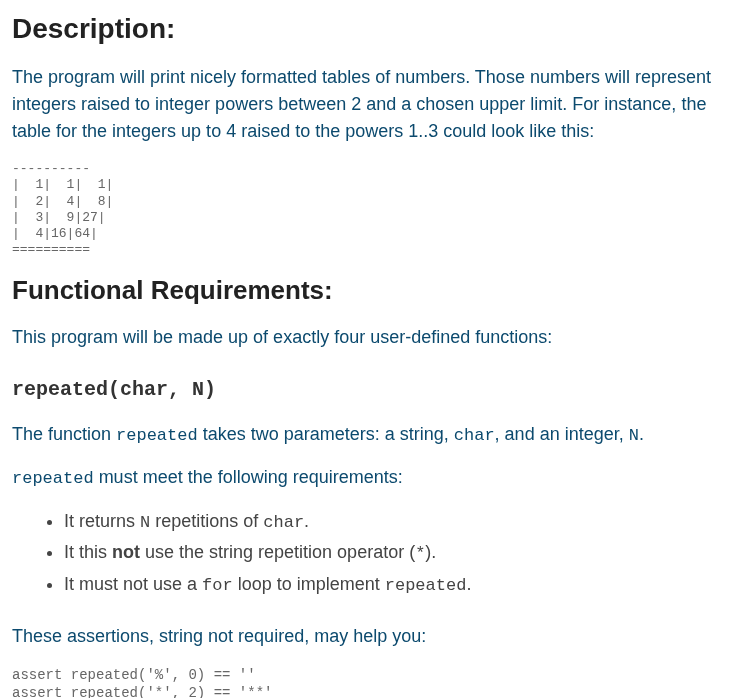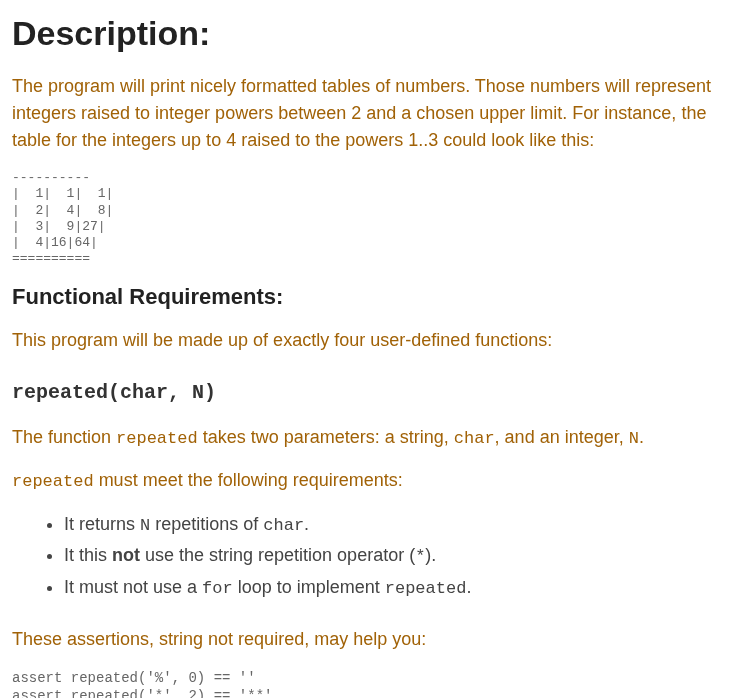--- a/index.html
+++ b/index.html
@@ -10,35 +10,35 @@
     body {
       font-family: Arial, Helvetica, sans-serif;
       font-size: 18px;
       color: #333;
       background: #fff;
       padding: 8px 12px;
       width: 753px;
       line-height: 1.5;
     }
     h1 {
-      font-size: 34px;
+      font-size: 28px;
       font-weight: bold;
       color: #222;
       margin-bottom: 14px;
     }
     h2 {
-      font-size: 22px;
+      font-size: 26px;
       font-weight: bold;
       color: #222;
       margin-top: 6px;
       margin-bottom: 14px;
     }
     p {
       margin-bottom: 16px;
-      color: #a16207;
+      color: #0c4a6e;
     }
     .code-inline {
       font-family: "Courier New", Courier, monospace;
       font-size: 17px;
     }
     .subheading {
       font-family: "Courier New", Courier, monospace;
       font-size: 20px;
       font-weight: bold;
       color: #333;

